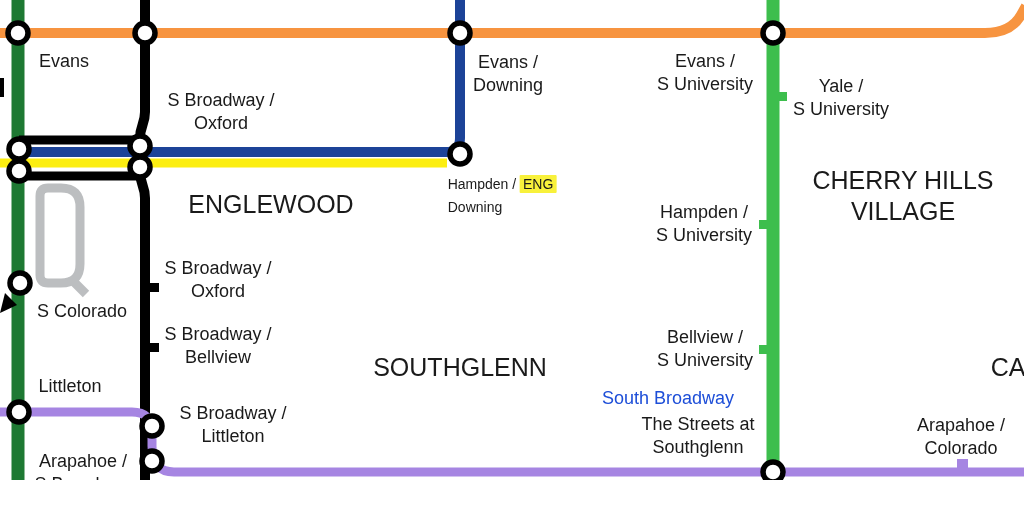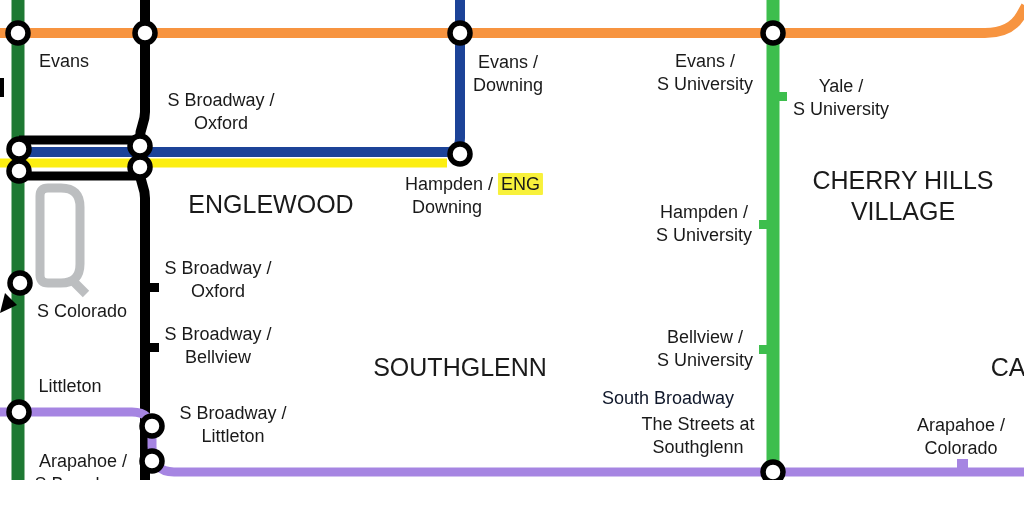--- a/index.html
+++ b/index.html
@@ -77,21 +77,21 @@
         <div class="ln"><span>S University</span></div>
       </div>
       <div class="map-label" style="left: 841px; top: 74.5px; font-size: 18px; line-height: 23px;">
         <div class="ln"><span>Yale /</span></div>
         <div class="ln"><span>S University</span></div>
       </div>
       <div class="map-label" style="left: 903px; top: 164.5px; font-size: 25px; line-height: 31px;">
         <div class="ln"><span>CHERRY HILLS</span></div>
         <div class="ln"><span>VILLAGE</span></div>
       </div>
-      <div class="map-label" style="left: 460px; top: 172.5px; font-size: 18px; line-height: 23px;">
+      <div class="map-label" style="left: 488px; top: 172.5px; font-size: 14px; line-height: 23px;">
         <div class="ln" style="left: 14px;"><span>Hampden / </span><span class="hl" style="background: rgb(248, 241, 59); padding: 1px 3px;">ENG</span></div>
         <div class="ln" style="left: -13px;"><span>Downing</span></div>
       </div>
       <div class="map-label" style="left: 271px; top: 188.5px; font-size: 25px; line-height: 31px;">
         <div class="ln"><span>ENGLEWOOD</span></div>
       </div>
       <div class="map-label" style="left: 704px; top: 200.5px; font-size: 18px; line-height: 23px;">
         <div class="ln"><span>Hampden /</span></div>
         <div class="ln"><span>S University</span></div>
       </div>
@@ -112,21 +112,21 @@
       </div>
       <div class="map-label" style="left: 460px; top: 351.5px; font-size: 25px; line-height: 31px;">
         <div class="ln"><span>SOUTHGLENN</span></div>
       </div>
       <div class="map-label" style="left: 1008px; top: 352px; font-size: 25px; line-height: 31px;">
         <div class="ln"><span>CA</span></div>
       </div>
       <div class="map-label" style="left: 70px; top: 374.5px; font-size: 18px; line-height: 23px;">
         <div class="ln"><span>Littleton</span></div>
       </div>
-      <div class="map-label" style="left: 668px; top: 386.5px; font-size: 18px; line-height: 23px; color: #0f172a;">
+      <div class="map-label" style="left: 668px; top: 386.5px; font-size: 18px; line-height: 23px; color: #1d4ed8;">
         <div class="ln"><span>South Broadway</span></div>
       </div>
       <div class="map-label" style="left: 233px; top: 401.5px; font-size: 18px; line-height: 23px;">
         <div class="ln"><span>S Broadway /</span></div>
         <div class="ln"><span>Littleton</span></div>
       </div>
       <div class="map-label" style="left: 698px; top: 412.5px; font-size: 18px; line-height: 23px;">
         <div class="ln"><span>The Streets at</span></div>
         <div class="ln"><span>Southglenn</span></div>
       </div>

